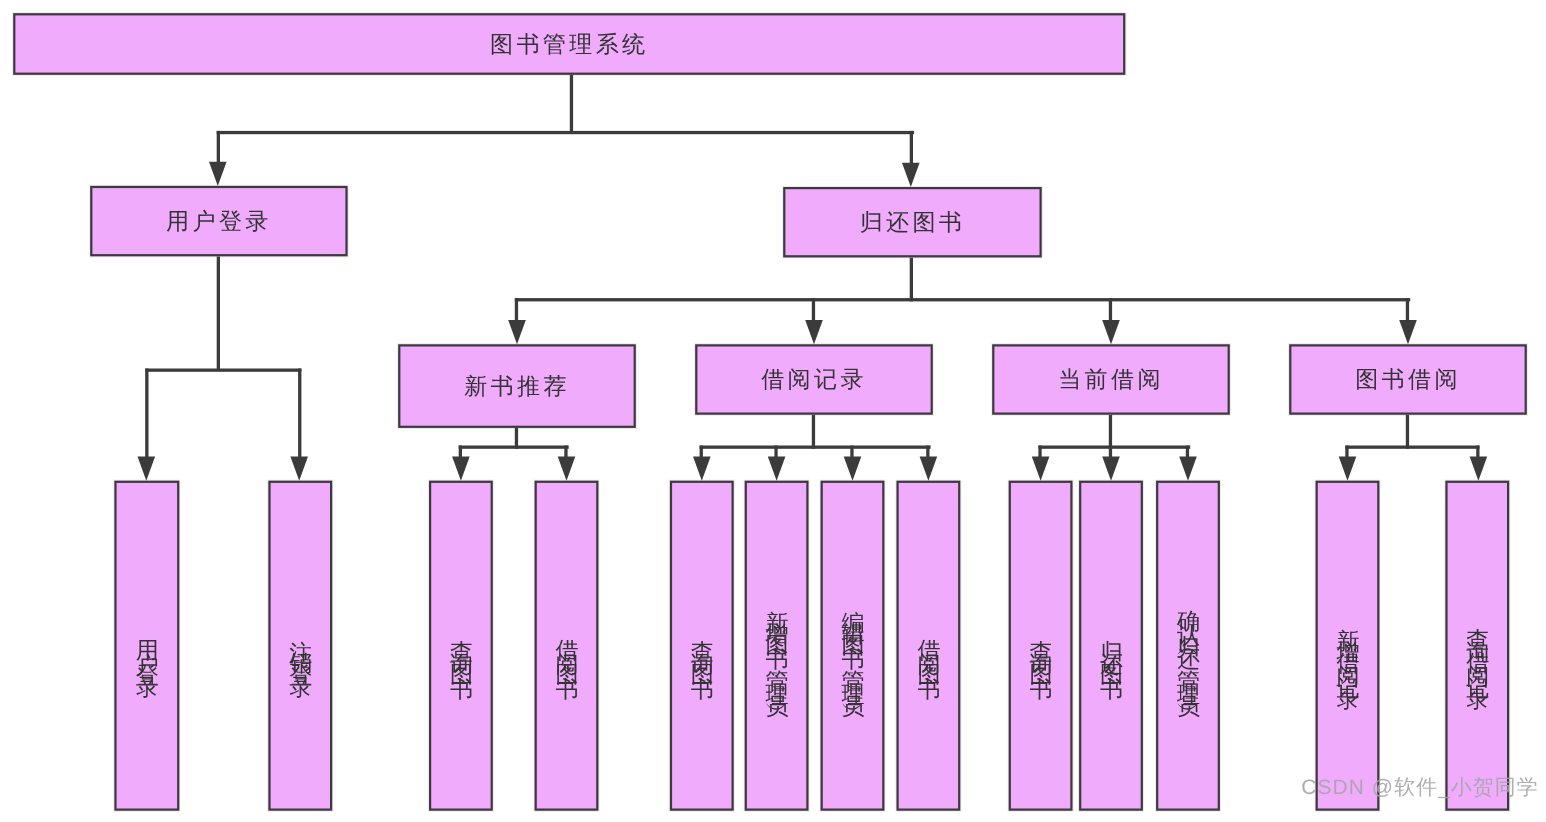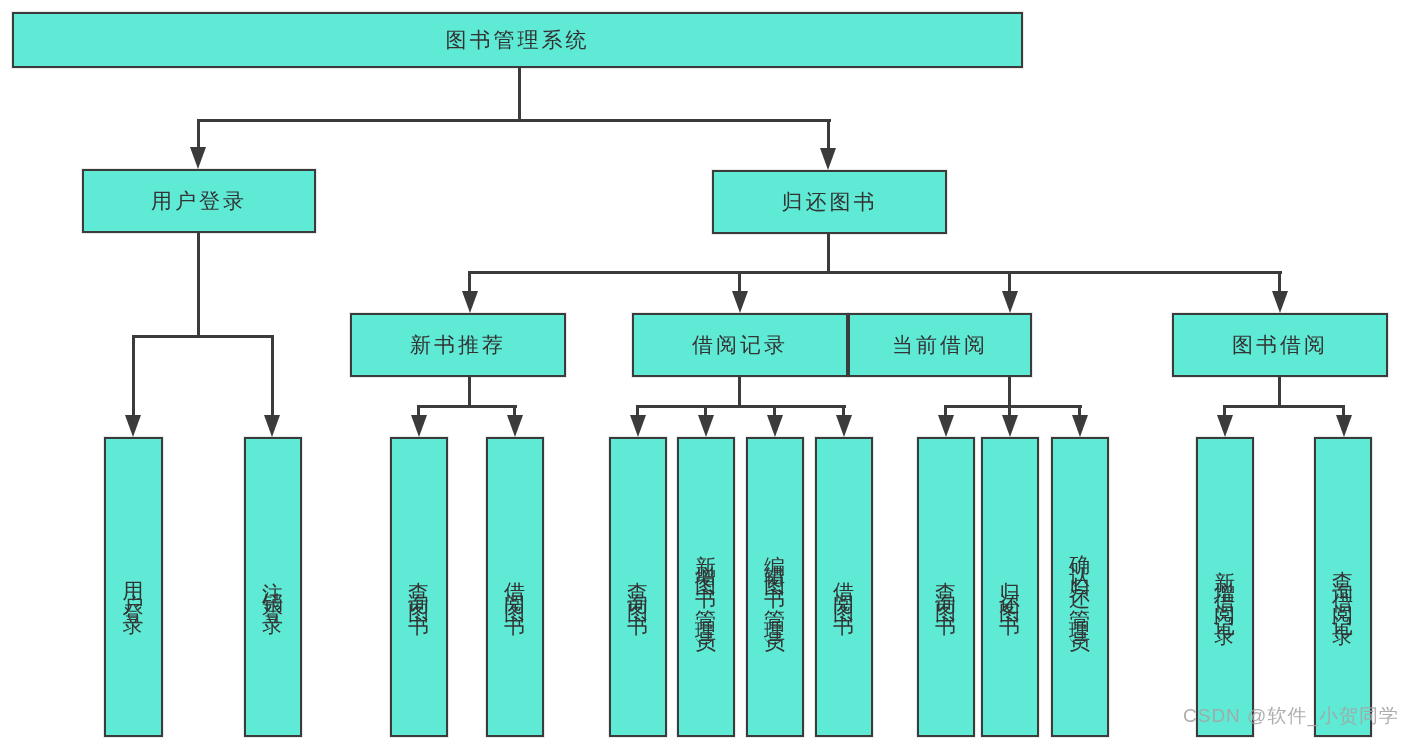--- a/index.html
+++ b/index.html
@@ -1,21 +1,21 @@
 <!DOCTYPE html>
 <html><head>
 <meta charset="utf-8">
 <style>
   html,body{margin:0;padding:0;background:#ffffff;}
   .canvas{
     position:relative;width:1405px;height:747px;background:#ffffff;
     font-family:"Liberation Sans", sans-serif;color:#333333;overflow:hidden;
   }
   .node{
-    position:absolute;box-sizing:border-box;background:#5eead4;
+    position:absolute;box-sizing:border-box;background:#f0abfc;
     border:2.5px solid #3b3b3b;
     display:flex;align-items:center;justify-content:center;
     font-size:21px;letter-spacing:3px;color:#333333;
     box-shadow:0 0 0 1px rgba(80,80,80,.12);
     z-index:2;
     text-align:center;
   }
   .node .lbl{white-space:nowrap;}
   .leaf .lbl{
     writing-mode:vertical-rl;text-orientation:mixed;
@@ -102,27 +102,27 @@
     <span class="lbl">图书管理系统</span>
   </div>
 
   <div class="node" style="left:82px;top:169px;width:234px;height:64px">
     <span class="lbl">用户登录</span>
   </div>
   <div class="node" style="left:712px;top:170px;width:235px;height:64px">
     <span class="lbl">归还图书</span>
   </div>
 
-  <div class="node" style="left:350px;top:313px;width:216px;height:64px">
+  <div class="node" style="left:362px;top:313px;width:216px;height:76px">
     <span class="lbl">新书推荐</span>
   </div>
   <div class="node" style="left:632px;top:313px;width:216px;height:64px">
     <span class="lbl">借阅记录</span>
   </div>
-  <div class="node" style="left:848px;top:313px;width:184px;height:64px">
+  <div class="node" style="left:902px;top:313px;width:216px;height:64px">
     <span class="lbl">当前借阅</span>
   </div>
   <div class="node" style="left:1172px;top:313px;width:216px;height:64px">
     <span class="lbl">图书借阅</span>
   </div>
 
   <div class="node leaf" style="left:104px;top:437px;width:59px;height:300px">
     <span class="lbl">用户登录</span>
   </div>
   <div class="node leaf" style="left:244px;top:437px;width:58px;height:300px">

